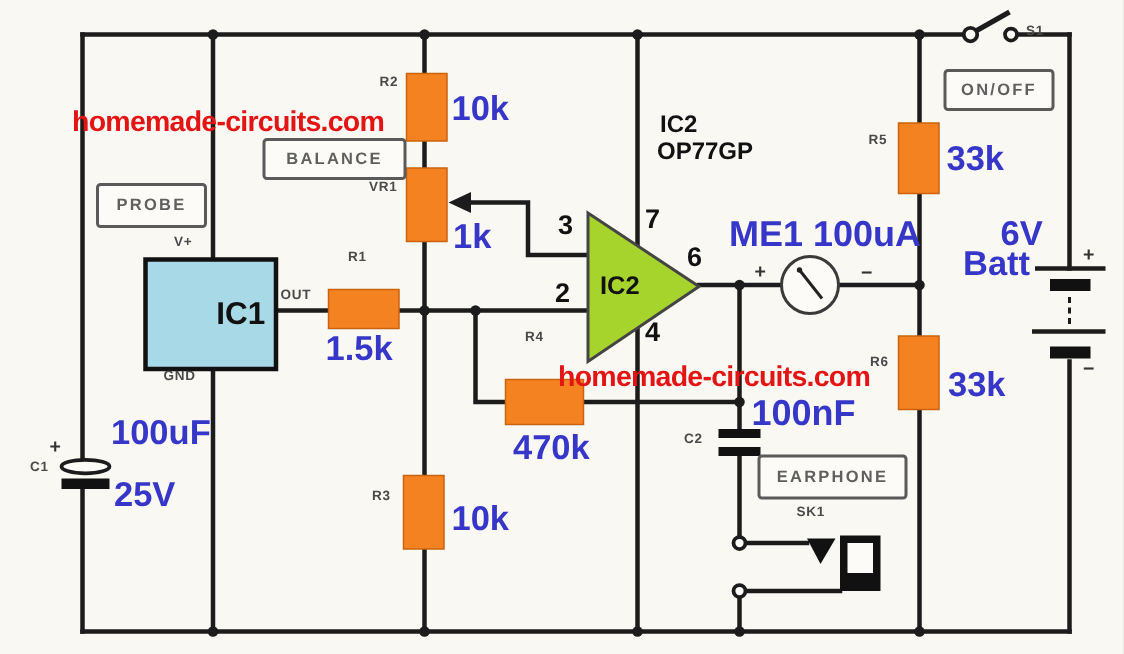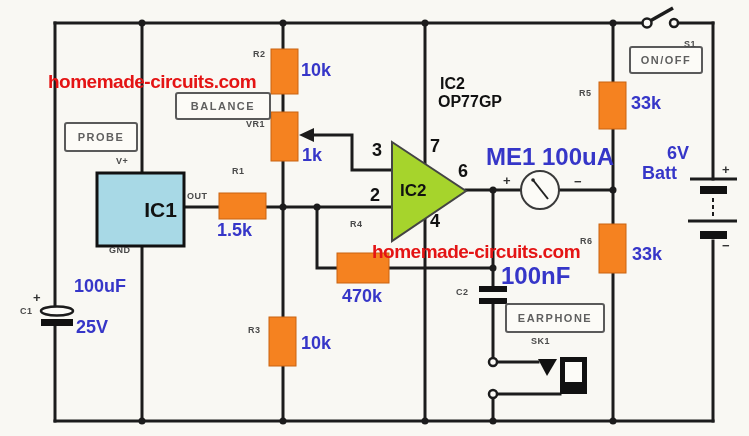--- a/index.html
+++ b/index.html
@@ -1,20 +1,20 @@
 <!DOCTYPE html>
 <html><head>
 <meta charset="utf-8">
 <style>
   html,body{margin:0;padding:0;background:#dedede;}
   .canvas{position:relative;width:749px;height:436px;background:#f9f8f3;
           font-family:"Liberation Sans",sans-serif;overflow:hidden;}
   svg.layer{position:absolute;left:0;top:0;}
   .lbl{position:absolute;white-space:nowrap;font-weight:bold;line-height:1;}
-  .blue{color:#3636c8;font-size:18px;}
+  .blue{color:#3636c8;font-size:23px;}
   .blue-m{color:#3636c8;font-size:24px;}
   .red{color:#e41414;font-size:19px;letter-spacing:-0.5px;}
   .blk{color:#111;}
   .pin{color:#111;font-size:18px;}
   .ref{color:#4a4a4a;font-size:9px;letter-spacing:0.5px;}
   .sign{color:#333;font-size:13px;}
   .tag{position:absolute;border:2px solid #5a5a5a;background:#fcfbf7;color:#5f5f5f;
        font-weight:bold;font-size:11px;letter-spacing:1.5px;display:flex;
        align-items:center;justify-content:center;border-radius:3px;}
   .icbox{position:absolute;display:flex;align-items:center;justify-content:center;
@@ -172,16 +172,16 @@
 
   <div class="lbl blue-m" style="left:486px;top:145px;">ME1 100uA</div>
   <div class="lbl sign" style="left:503px;top:174px;">+</div>
   <div class="lbl sign" style="left:574px;top:175px;">−</div>
 
   <div class="lbl blue" style="left:667px;top:144px;">6V</div>
   <div class="lbl blue" style="left:642px;top:164px;">Batt</div>
   <div class="lbl sign" style="left:722px;top:163px;">+</div>
   <div class="lbl sign" style="left:722px;top:239px;">−</div>
 
-  <div class="lbl ref" style="left:652px;top:40px;padding-left:32px;">S1</div>
+  <div class="lbl ref" style="left:652px;top:16px;padding-left:32px;">S1</div>
   <div class="lbl ref" style="left:531px;top:337px;">SK1</div>
 
 </div>
 
 </body></html>

